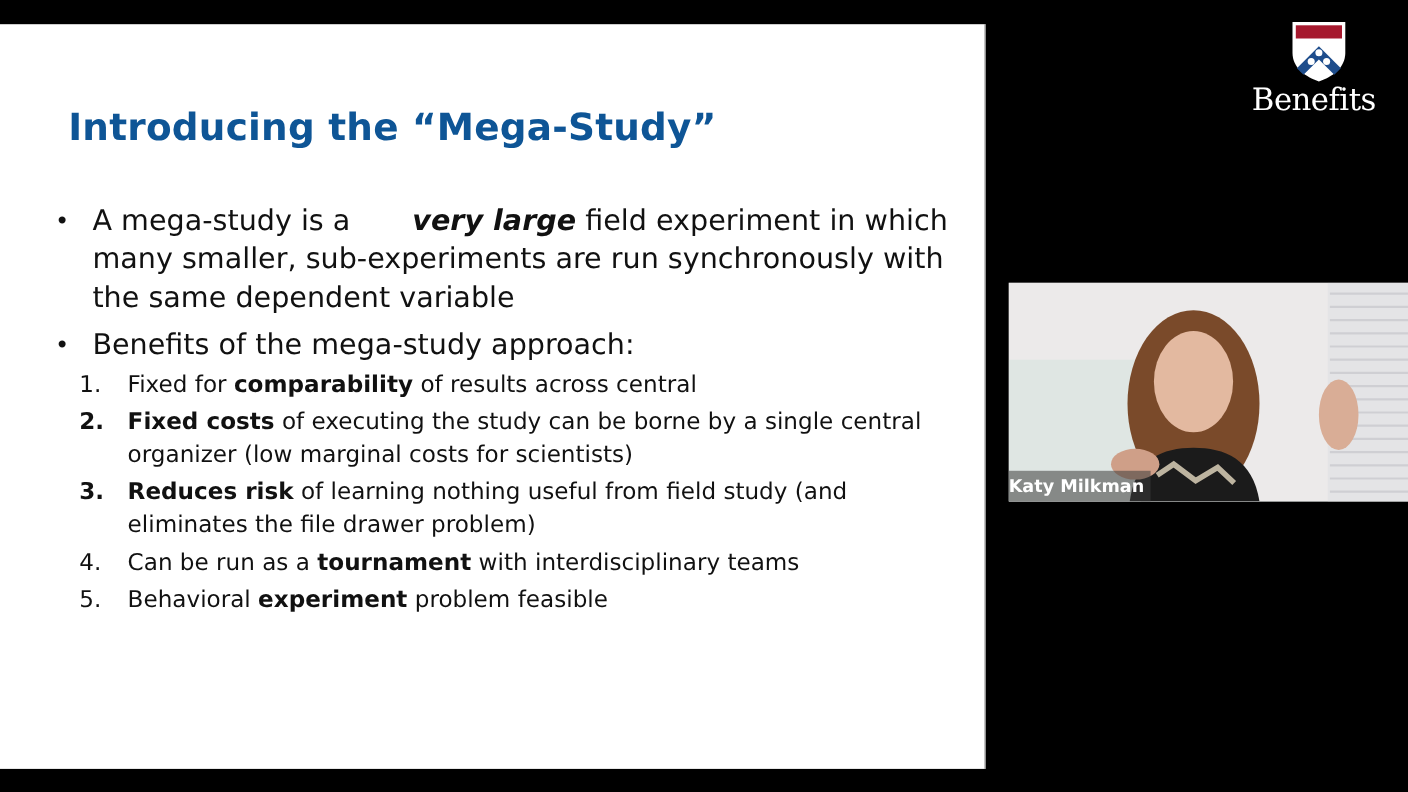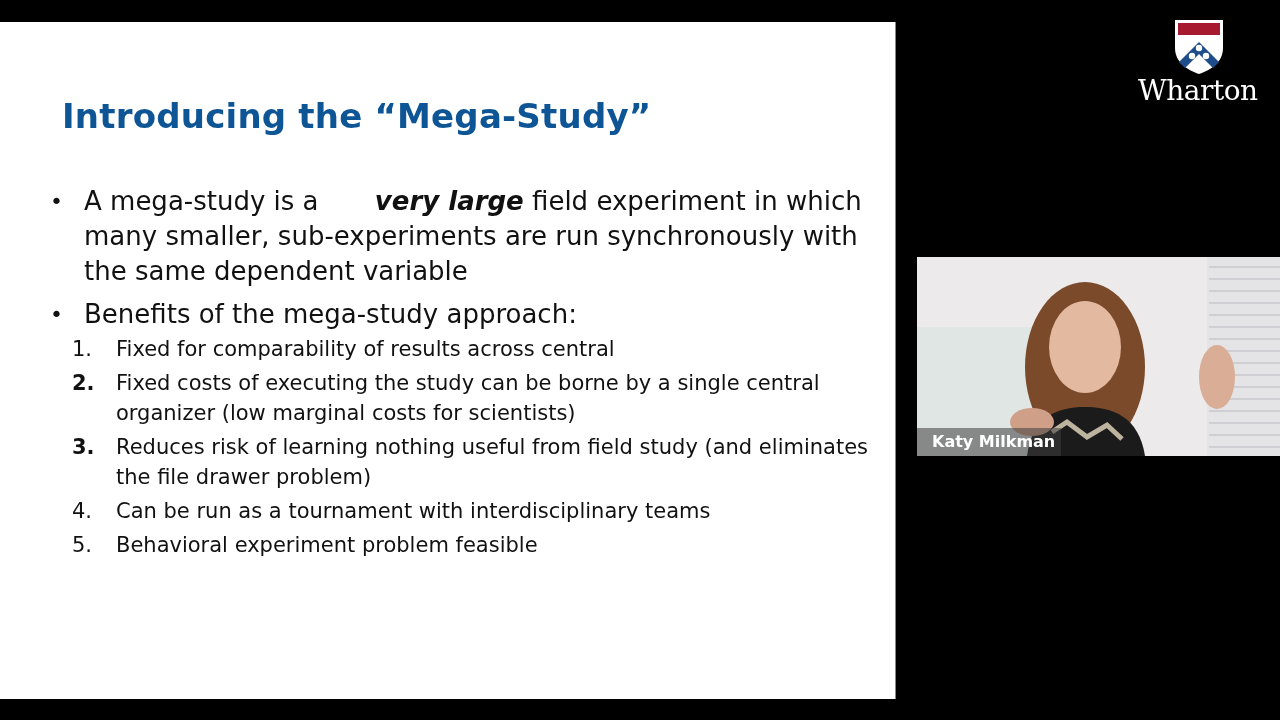--- a/index.html
+++ b/index.html
@@ -26,35 +26,35 @@
     .bullet-dot {
       position: absolute; left: 2px; top: 0; font-size: 22px;
     }
     .sub-list { list-style: none; margin: 2px 0 0 0; padding: 0; }
     .sub-item {
       position: relative; padding-left: 56px; font-size: 21px; line-height: 30px; margin-bottom: 4px;
       margin-left: -24px;
     }
     .sub-num { position: absolute; left: 12px; top: 0; }
     .sub-num.bold { font-weight: bold; }
-    b { font-weight: normal; }
+    b { font-weight: bold; }
     .bi { font-weight: bold; font-style: italic; margin-left: 48px; }
     .logo {
       position: absolute; left: 1130px; top: 16px; width: 140px; height: 95px;
     }
     .logo-word {
       position: absolute; left: 8px; top: 58px; font-family: "DejaVu Serif", serif;
       font-size: 28px; color: #fff; letter-spacing: -0.5px;
     }
     .video {
       position: absolute; left: 917px; top: 257px; width: 363px; height: 199px; overflow: hidden;
       background: linear-gradient(180deg, #f2eeee 0%, #e8e6e7 45%, #dfe4e2 100%);
     }
     .name-tag {
-      position: absolute; left: 0; bottom: 0; height: 28px; padding: 0 6px 0 15px;
+      position: absolute; left: 0; bottom: 0; height: 28px; padding: 0 6px 0 0;
       background: rgba(60,60,60,0.55); color: #fff; font-weight: bold; font-size: 16px;
       line-height: 28px; font-family: "DejaVu Sans", sans-serif;
     }
   </style>
 </head>
 <body>
 
 <div class="slide">
   <h1 class="slide-title">Introducing the “Mega-Study”</h1>
 
@@ -94,21 +94,21 @@
 
 <div class="logo">
   <svg width="52" height="58" viewBox="0 0 52 58" style="position:absolute;left:43px;top:2px;">
     <path d="M2 2 H50 V30 C50 44 38 52 26 56 C14 52 2 44 2 30 Z" fill="#ffffff"></path>
     <rect x="5" y="5" width="42" height="12" fill="#a6192e"></rect>
     <path d="M6 44 L26 24 L46 44 L40 50 L26 36 L12 50 Z" fill="#1e4d8c"></path>
     <circle cx="26" cy="30" r="3.2" fill="#fff"></circle>
     <circle cx="19" cy="38" r="3.2" fill="#fff"></circle>
     <circle cx="33" cy="38" r="3.2" fill="#fff"></circle>
   </svg>
-  <span class="logo-word">Wharton</span>
+  <span class="logo-word">Benefits</span>
 </div>
 
 <div class="video">
   <svg width="363" height="199" viewBox="0 0 363 199" style="position:absolute;left:0;top:0;">
     <rect x="0" y="0" width="363" height="199" fill="#eceaea"></rect>
     <rect x="0" y="70" width="120" height="129" fill="#dfe6e3"></rect>
     <rect x="290" y="0" width="73" height="199" fill="#e4e4e6"></rect>
     <g stroke="#cfcfd3" stroke-width="2">
       <line x1="292" y1="10" x2="363" y2="10"></line>
         <line x1="292" y1="22" x2="363" y2="22"></line>

